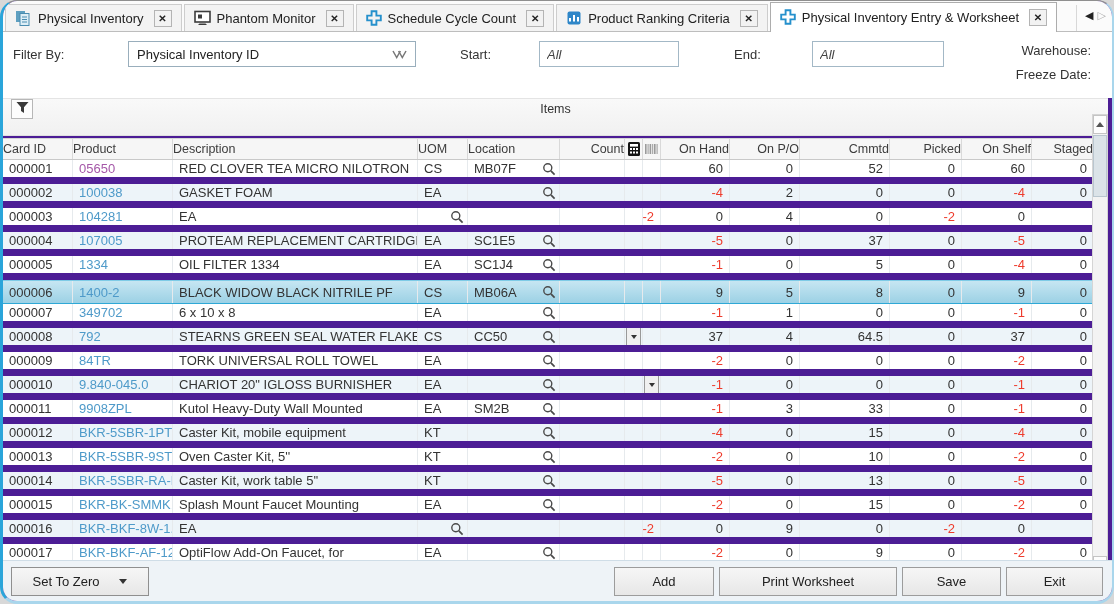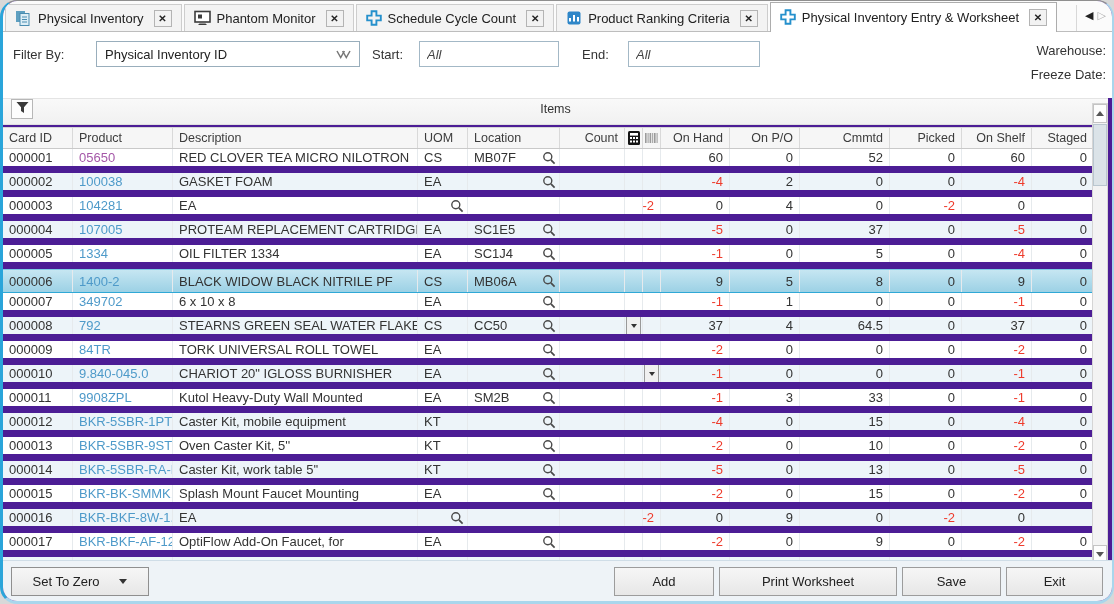--- a/index.html
+++ b/index.html
@@ -23,50 +23,50 @@
   .tab .ticon{ display:flex; align-items:center; }
   .tab-close{ width:18px; height:17px; display:flex; align-items:center; justify-content:center;
     border:1px solid #b4b4b4; background:#f2f2f2; font-size:10px; font-weight:bold; color:#222;
     margin-left:4px; cursor:pointer; }
   .tab-scroll{ margin-left:auto; display:flex; align-items:center; gap:4px; padding:0 6px 6px 8px;
     border-left:1px solid #d8d8d8; height:26px; }
   .tab-scroll .arr{ font-size:11px; line-height:1; }
   .arr-left{ color:#222; } .arr-right{ color:#aaa; }
   
   .filter-panel{ position:relative; height:66px; background:#fff; }
-  .filter-row{ display:flex; align-items:center; padding-top:9px; }
+  .filter-row{ display:flex; align-items:center; padding-top:9px;gap:32px; }
   .flabel{ font-size:13px; color:#333; }
   .lbl-filterby{ margin-left:10px; width:83px; }
-  .combo{ width:264px; height:26px; border:1px solid #99aebc; background:#fff; display:flex;
+  .combo{ width:288px; height:26px; border:1px solid #99aebc; background:#fff; display:flex;
     align-items:center; justify-content:space-between; padding:0 8px; font-size:13px; color:#222; cursor:pointer;}
   .txtinput{ height:26px; border:1px solid #a3b8c6; background:#fff; font-style:italic;
     font-size:13px; color:#444; padding:0 7px; font-family:"Liberation Sans",sans-serif; }
   .inp-start{ width:140px; margin-left:7px; }
   .inp-end{ width:132px; margin-left:8px; }
   .lbl-start{ margin-left:12px; width:40px; }
   .lbl-end{ margin-left:23px; width:38px; }
   .btn{ background:linear-gradient(#f6f6f6,#e7e7e7); border:1px solid #9c9c9c; font-size:13px;
     color:#222; cursor:pointer; font-family:"Liberation Sans",sans-serif; }
   .go-btn{ width:101px; height:28px; margin-left:8px; }
-  .right-lbls{ position:absolute; right:6px; top:11px; text-align:right; }
+  .right-lbls{ position:absolute; right:21px; top:11px; text-align:right; }
   .right-lbls div{ font-size:13px; color:#333; margin-bottom:9px; }
   
-  .items-bar{ position:relative; height:27px; background:linear-gradient(#f9f9f9,#f1f1f1);
+  .items-bar{ position:relative; height:38px; background:linear-gradient(#f9f9f9,#f1f1f1);
     border-top:1px solid #e4e4e4; border-bottom:1px solid #e0e0e0; width:1105px; }
   .items-title{ text-align:center; font-size:12.5px; color:#333; line-height:20px; }
   .funnel-btn{ position:absolute; left:8px; top:0px; width:22px; height:20px; background:#fdfdfd;
     border:1px solid #b7b7b7; display:flex; align-items:center; justify-content:center; cursor:pointer; }
   
   .grid-area{ position:relative; width:1105px; margin-top:2px; }
   .grid-cols{ width:1089px; }
   .grid-row, .grid-header{ display:grid;
     grid-template-columns:70px 100px 245px 50px 92px 65px 18px 18px 69px 70px 90px 72px 70px 62px; }
   .grid-header{ height:22px; background:#f6f6f6; border-top:1px solid #d6d6d6; border-bottom:1px solid #c9c9c9; }
   .hcell{ font-size:12.5px; color:#3c3c3c; border-right:1px solid #d9d9d9; display:flex;
-    align-items:center; padding:0 6px; overflow:hidden; white-space:nowrap; }
+    align-items:center; padding:0 0; overflow:hidden; white-space:nowrap; }
   .hcell.right{ justify-content:flex-end; }
   .hcell.icon{ justify-content:center; padding:0; }
   .grid-body{ height:416px; overflow:hidden; }
   .grid-row{ height:24px; background:#fff; border-bottom:7px solid #4c1d95; cursor:default; }
   .grid-row.alt{ background:#edf4f9; }
   .grid-row.selected{ background:linear-gradient(#c6e6f2,#9cd1e5);
     border-top:1px solid #7ecbe6; border-bottom:1px solid #2fa8d6; height:24px; }
   .cell{ font-size:13px; color:#333; border-right:1px solid #e6eaed; display:flex; align-items:center;
     padding:0 6px; overflow:hidden; white-space:nowrap; }
   .cell.num{ justify-content:flex-end; }

